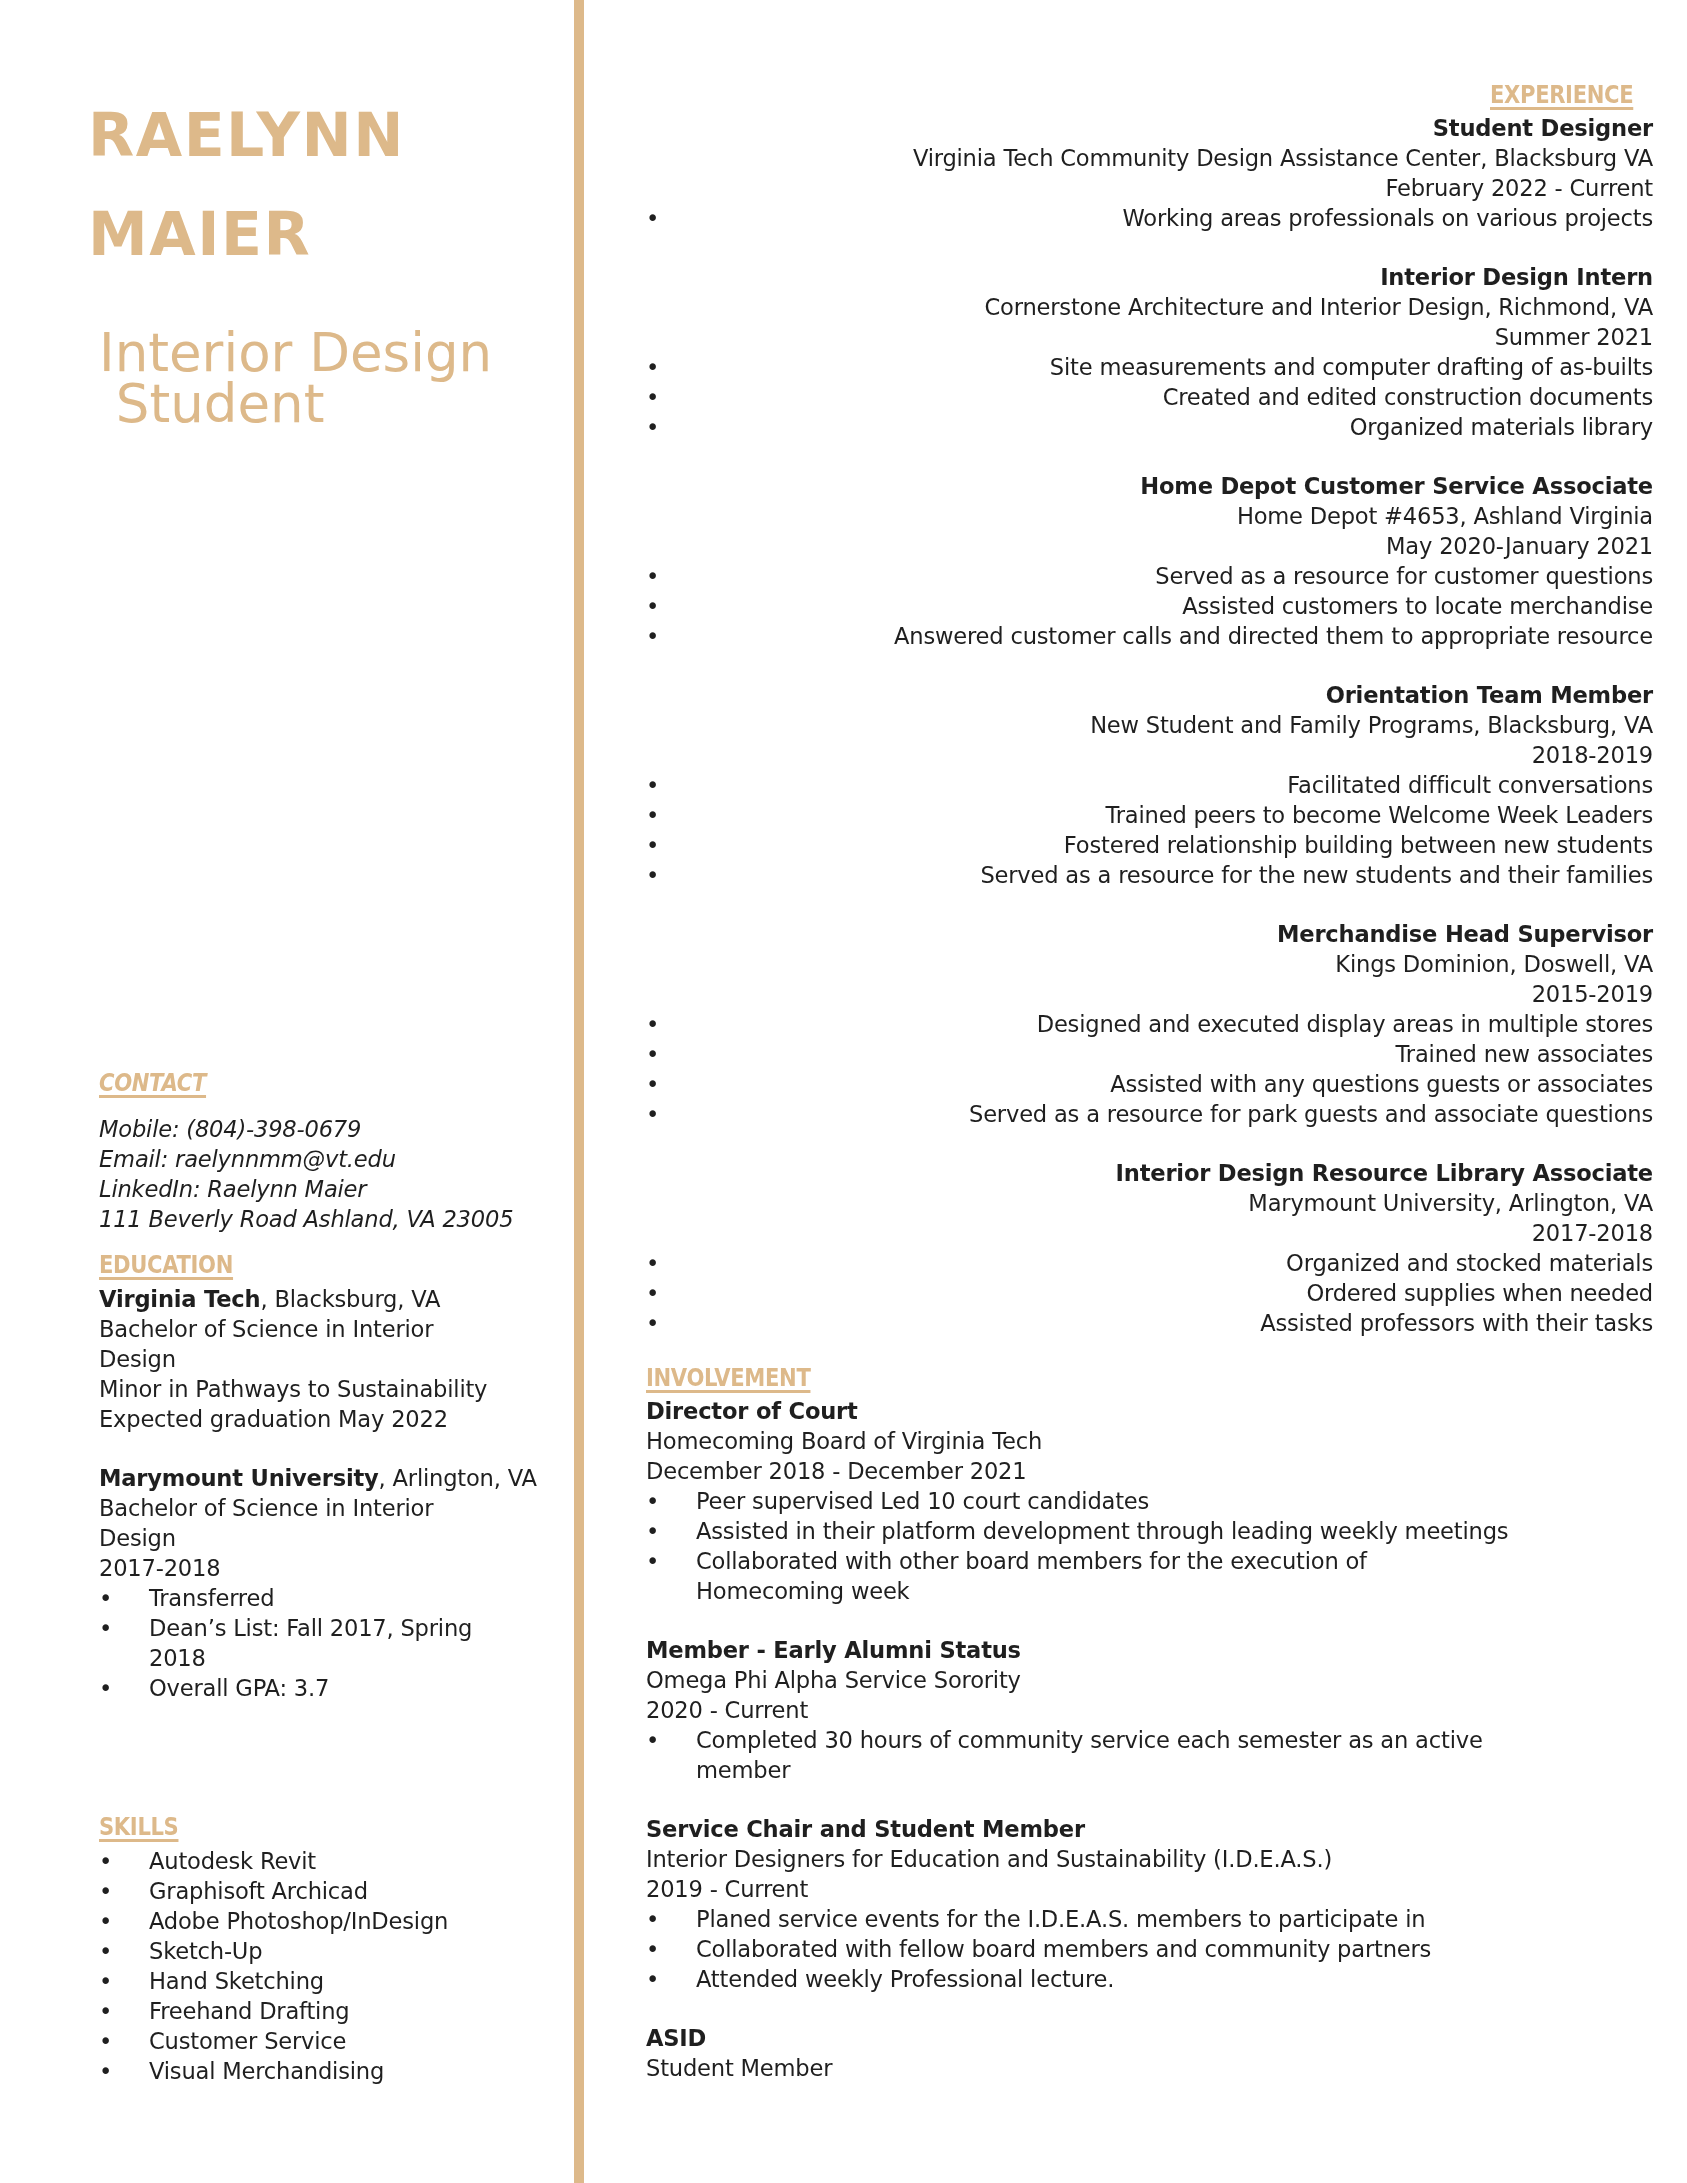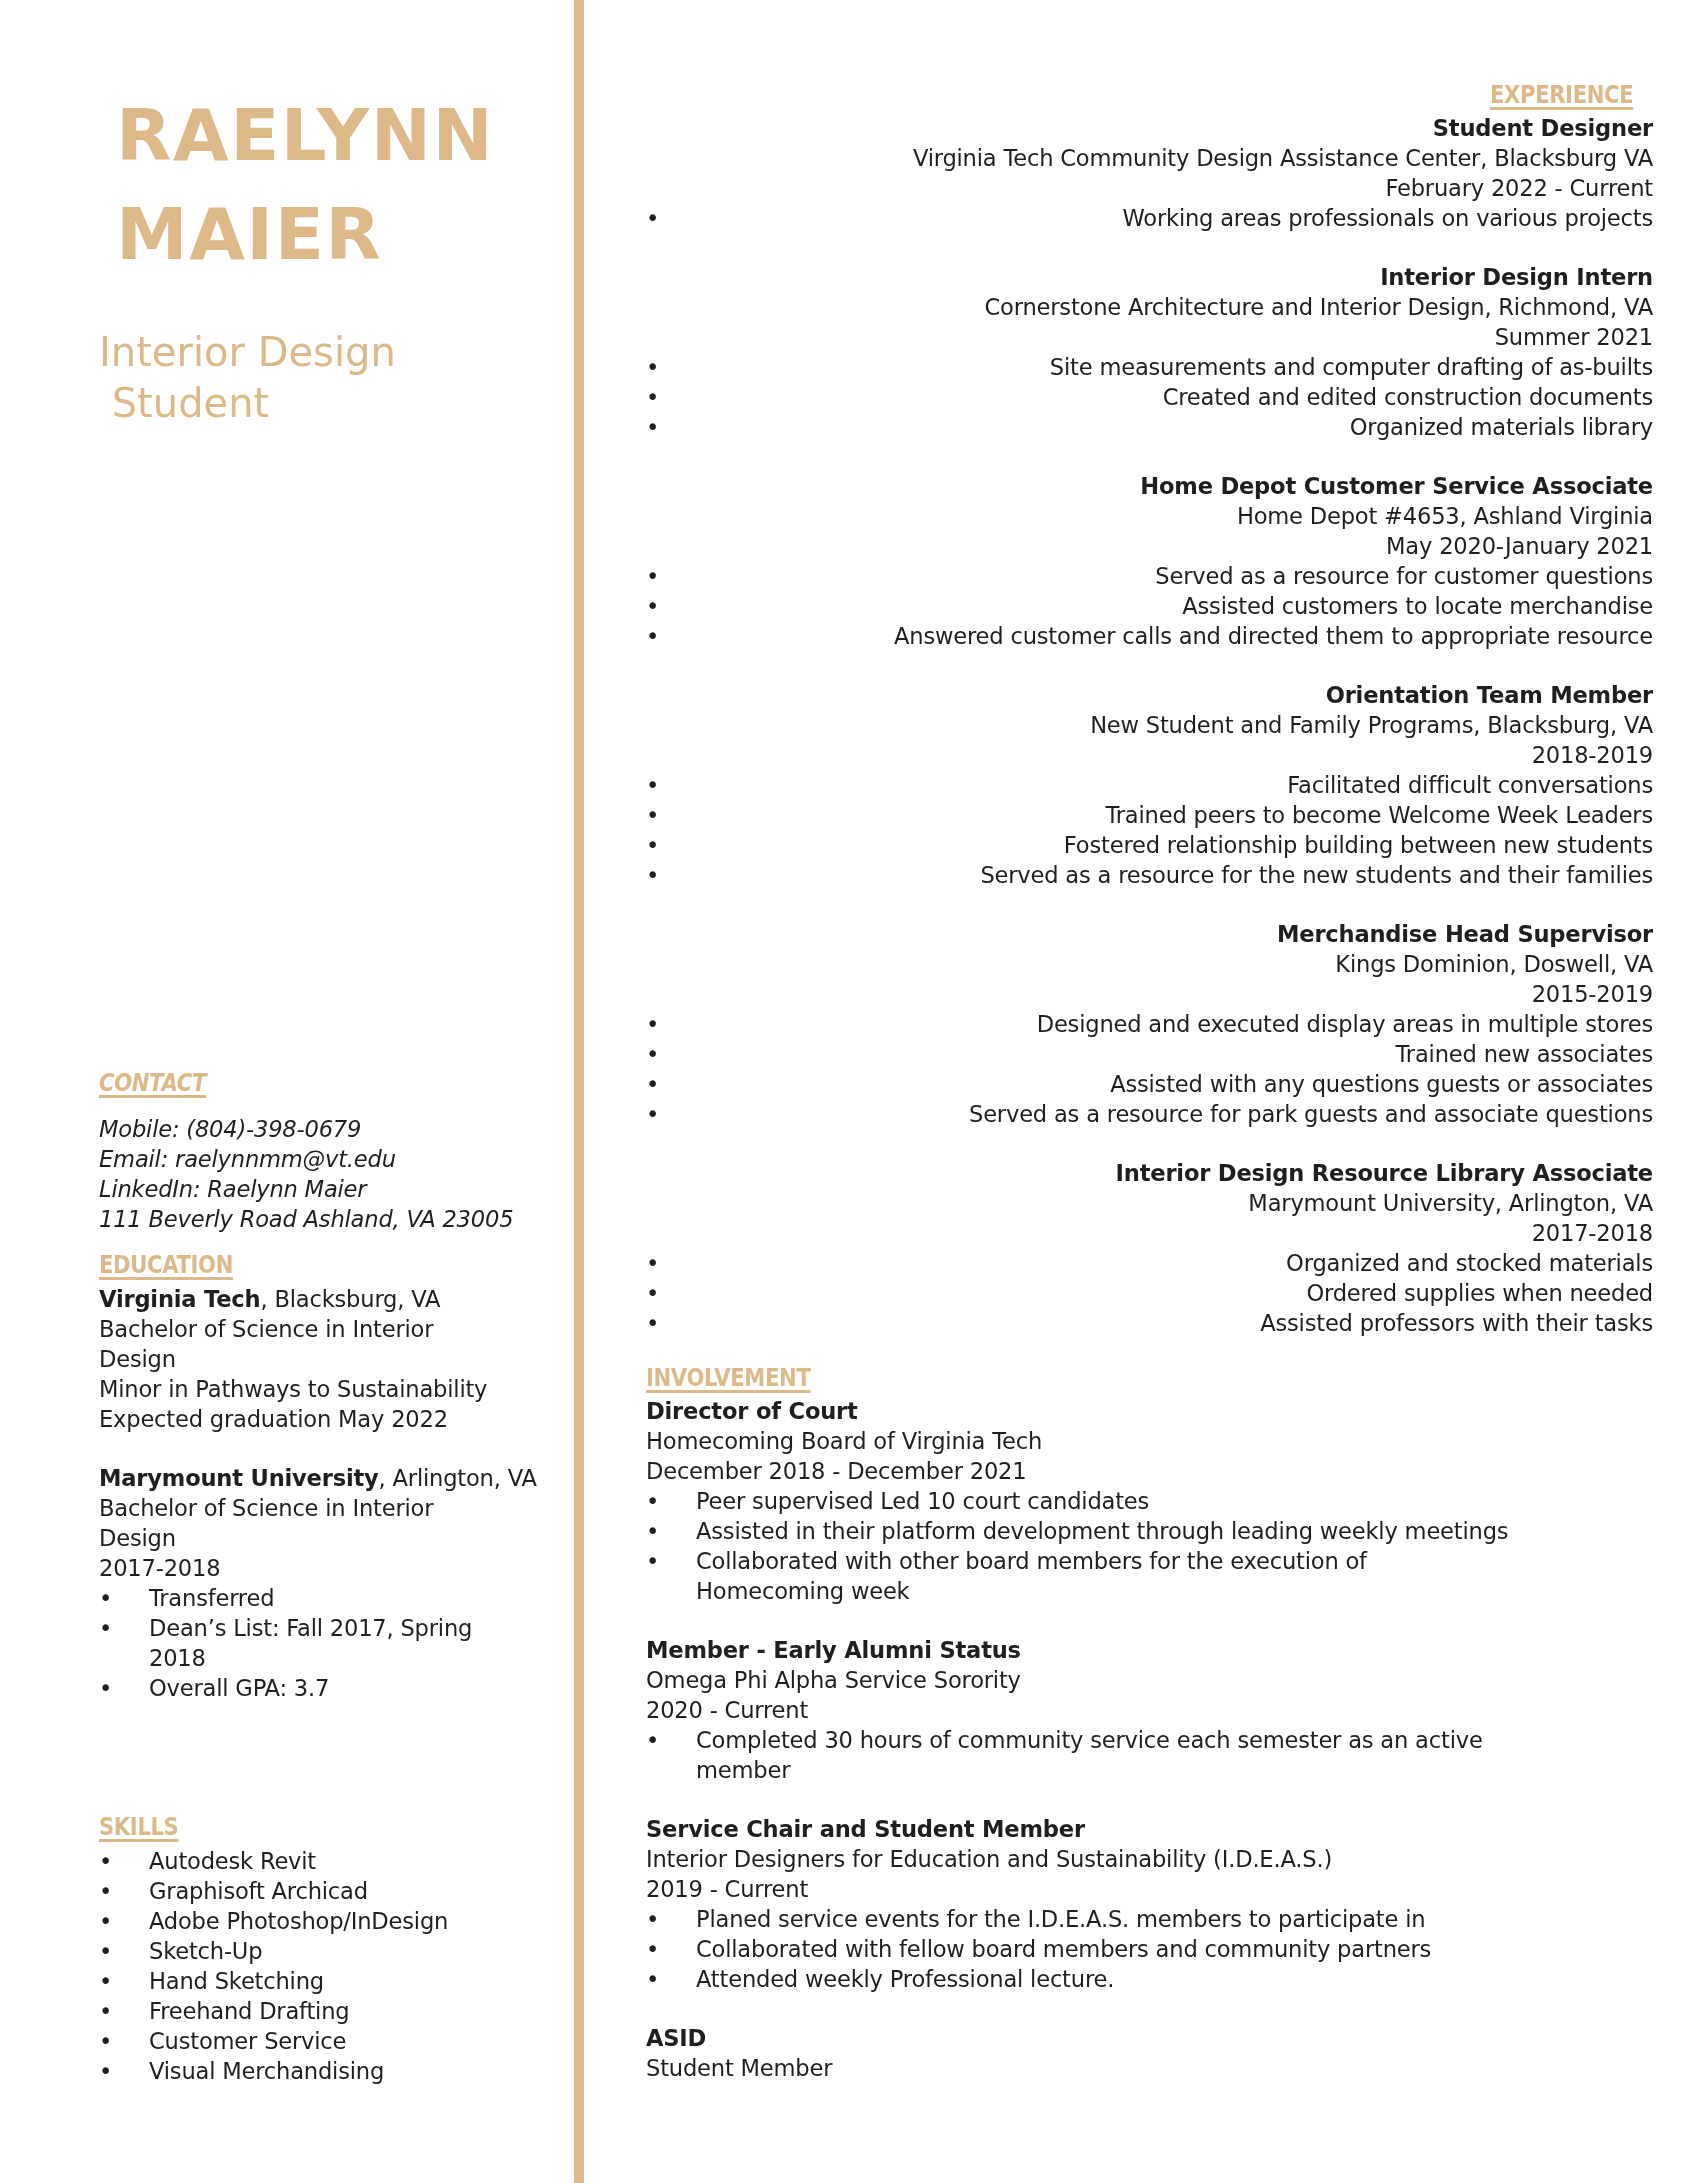--- a/index.html
+++ b/index.html
@@ -1,22 +1,22 @@
 <!DOCTYPE html>
 <html style="--accent: #DDB98A;font-size:11.7px"><head>
 <meta charset="utf-8">
 <style>
   html, body { margin:0; padding:0; background:#ffffff; }
   body { width:1687px; height:2183px; position:relative; overflow:hidden;
          font-family:"DejaVu Sans", "Liberation Sans", sans-serif; color:#1f1f1f; }
   .divider { position:absolute; left:574px; top:0; width:10.2px; height:2183px; background:var(--accent); }
-  .name { position:absolute; left:116px; top:86px; font-family:"DejaVu Sans", sans-serif;
-          font-weight:bold; font-size:72px; line-height:99px; letter-spacing:1.5px;
+  .name { position:absolute; left:88px; top:86px; font-family:"DejaVu Sans", sans-serif;
+          font-weight:bold; font-size:60px; line-height:99px; letter-spacing:1.5px;
           color:var(--accent); margin:0; }
-  .subtitle { position:absolute; left:99px; top:327px; font-size:40px; line-height:51px;
+  .subtitle { position:absolute; left:99px; top:327px; font-size:53px; line-height:51px;
               color:var(--accent); font-weight:normal; white-space:pre; }
   .section-title { font-family:"DejaVu Sans", sans-serif; font-weight:bold; font-size:24px;
                    color:var(--accent); text-decoration:underline; text-decoration-thickness:2.9px;
                    text-underline-offset:3.6px; line-height:32px; letter-spacing:-0.4px; transform:scaleX(0.88); transform-origin:left; display:inline-block;}
   .line { font-size:22.6px; line-height:30px; white-space:nowrap; letter-spacing:-0.2px; }
   .bold { font-weight:bold; }
   .bullets { list-style:none; margin:0; padding:0; }
   .bullets li { position:relative; padding-left:50px; font-size:22.6px; line-height:30px; letter-spacing:-0.2px; }
   .bullets li::before { content:"\2022"; position:absolute; left:0; top:0; }
   .block { position:absolute; }

